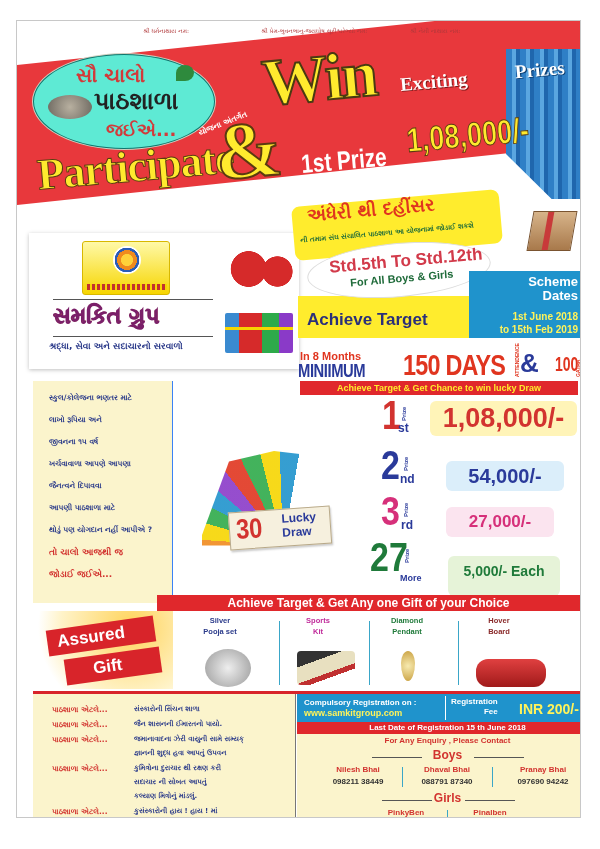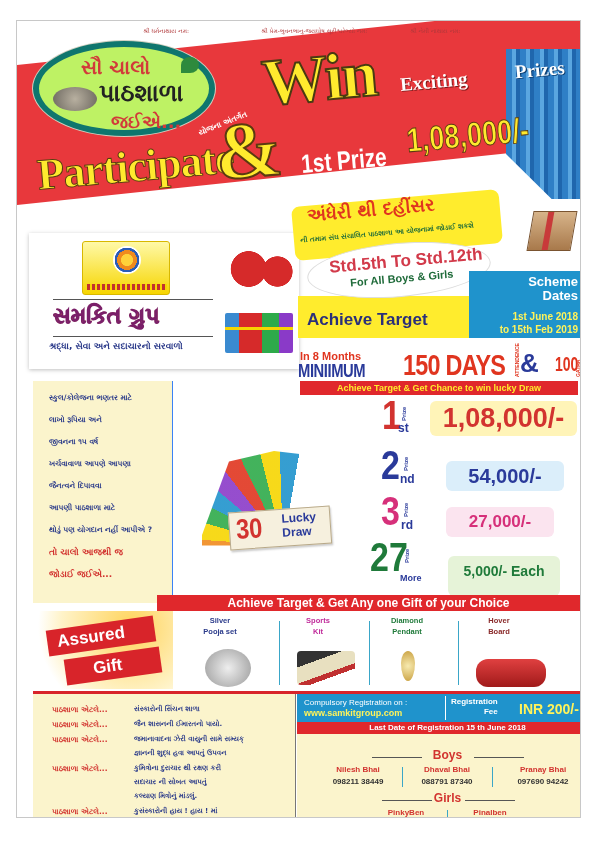--- a/index.html
+++ b/index.html
@@ -16,22 +16,22 @@
   .red-band { position: absolute; left: -20px; top: 46px; width: 620px; height: 140px;
               background: #e8383c; transform: skewY(-6deg); transform-origin: 0 0; }
 
   .curtain { position: absolute; left: 489px; top: 28px; width: 76px; height: 150px;
              background: repeating-linear-gradient(90deg, #2f7fc6 0 6px, #5aa6e0 6px 10px, #1f66ad 10px 14px);
              clip-path: polygon(0 0,100% 0,100% 100%,60% 100%,20% 80%,0 70%); }
   .curtain-box { position: absolute; left: 513px; top: 190px; width: 44px; height: 40px;
                  background: linear-gradient(#d7b48a,#a8794b); transform: skewX(-10deg); border:1px solid #7a5430;}
   .curtain-box::before{content:"";position:absolute;left:14px;top:0;width:6px;height:100%;background:#c83a3a;}
 
-  .logo-oval { position: absolute; left: 16px; top: 20px; width: 182px; height: 95px;
-               border-radius: 50%; background: #bef264; border: 6px solid #0f766e; box-shadow: 0 0 0 1px #d0d0c0; }
+  .logo-oval { position: absolute; left: 16px; top: 33px; width: 182px; height: 95px;
+               border-radius: 50%; background: #5eead4; border: 1px solid #0f766e; box-shadow: 0 0 0 1px #d0d0c0; }
   .logo-line1 { position:absolute; left: 42px; top: 8px; font-size: 20px; font-weight: bold; color: #d23a3a; font-family:"DejaVu Sans",sans-serif; }
   .logo-leaf { position:absolute; left:142px; top:10px; width:18px; height:16px; background:#2e8a3d; border-radius: 50% 50% 50% 0; }
   .logo-photo { position:absolute; left:14px; top:40px; width:44px; height:24px; border-radius:50%;
                 background: radial-gradient(circle, #b8b0a0, #6b665e); }
   .logo-line2 { position:absolute; left:60px; top:32px; font-size: 24px; font-weight:bold; color:#222; font-family:"DejaVu Sans",sans-serif; }
   .logo-line3 { position:absolute; left:72px; top:64px; font-size: 18px; font-weight:bold; color:#d23a3a; font-family:"DejaVu Sans",sans-serif; }
   .yojana { position:absolute; left:180px; top:98px; font-size:8px; color:#fff; font-weight:bold; transform: rotate(-22deg); font-family:"DejaVu Sans",sans-serif; }
 
   .win { position:absolute; left:245px; top:24px; font-family:"Liberation Serif",serif; font-size:66px; font-weight:bold;
          color:#ffea2e; -webkit-text-stroke: 2px #4a3a12; letter-spacing:-2px; line-height:1; transform: rotate(-5deg); }
@@ -116,21 +116,21 @@
 
   
   .path-box { position:absolute; left:16px; top:673px; width:263px; height:144px; background:#fbf4cc; border-right:1px solid #777; }
   .path-row { position:absolute; left:35px; font-family:"DejaVu Sans",sans-serif; font-size:7px; white-space:nowrap; }
   .path-key { color:#d2332f; font-weight:bold; font-size:7.5px; }
   .path-val { position:absolute; left:82px; color:#2a3a8a; font-weight:bold; }
 
   
   .reg-box { position:absolute; left:280px; top:673px; width:301px; height:144px; background:#fbf4cc; }
   .reg-top { position:absolute; left:280px; top:673px; width:301px; height:28px; background:#1f93cc; }
-  .reg-cl { position:absolute; left:287px; top:677px; font-size:8px; font-weight:normal; color:#fff; }
+  .reg-cl { position:absolute; left:287px; top:677px; font-size:8px; font-weight:bold; color:#fff; }
   .reg-url { position:absolute; left:287px; top:687px; font-size:9px; font-weight:bold; color:#fff35a; }
   .reg-div { position:absolute; left:428px; top:675px; width:1px; height:24px; background:#fff; }
   .reg-fee-l { position:absolute; left:434px; top:676px; font-size:8px; font-weight:bold; color:#fff; line-height:1.2; text-align:right; }
   .reg-fee-v { position:absolute; left:502px; top:680px; font-size:14px; font-weight:bold; color:#fff35a; }
   .reg-last { position:absolute; left:280px; top:701px; width:301px; height:12px; background:#e0282c; color:#fff; font-size:8px; text-align:center; line-height:12px; font-weight:bold;}
   .enq { position:absolute; left:280px; top:715px; width:301px; text-align:center; font-size:8px; font-weight:bold; color:#d2332f; }
   .grp-hdr { position:absolute; left:280px; width:301px; text-align:center; font-size:12px; font-weight:bold; color:#d2332f; }
   .grp-line { position:absolute; height:1px; background:#555; }
   .contact { position:absolute; text-align:center; width:90px; font-size:8px; font-weight:bold; line-height:1.45; }
   .contact .nm { color:#d2332f; display:block; }
@@ -313,20 +313,21 @@
   <div class="reg-top"></div>
   <span class="reg-cl">Compulsory Registration on :</span>
   <span class="reg-url">www.samkitgroup.com</span>
   <div class="reg-div"></div>
   <div class="reg-fee-l">
     <div>Registration</div>
     <div>Fee</div>
   </div>
   <span class="reg-fee-v">INR 200/-</span>
   <div class="reg-last">Last Date of Registration 15 th June 2018</div>
+  <div class="enq">For Any Enquiry , Please Contact</div>
 
   <div class="grp-line" style="left:355px;top:736px;width:50px;"></div>
   <div class="grp-hdr" style="top:727px;">Boys</div>
   <div class="grp-line" style="left:457px;top:736px;width:50px;"></div>
 
   <div class="contact" style="left:296px;top:743px;">
     <span class="nm">Nilesh Bhai</span>
     <span class="ph">098211 38449</span>
   </div>
   <div class="c-sep" style="left:385px;top:746px;"></div>

